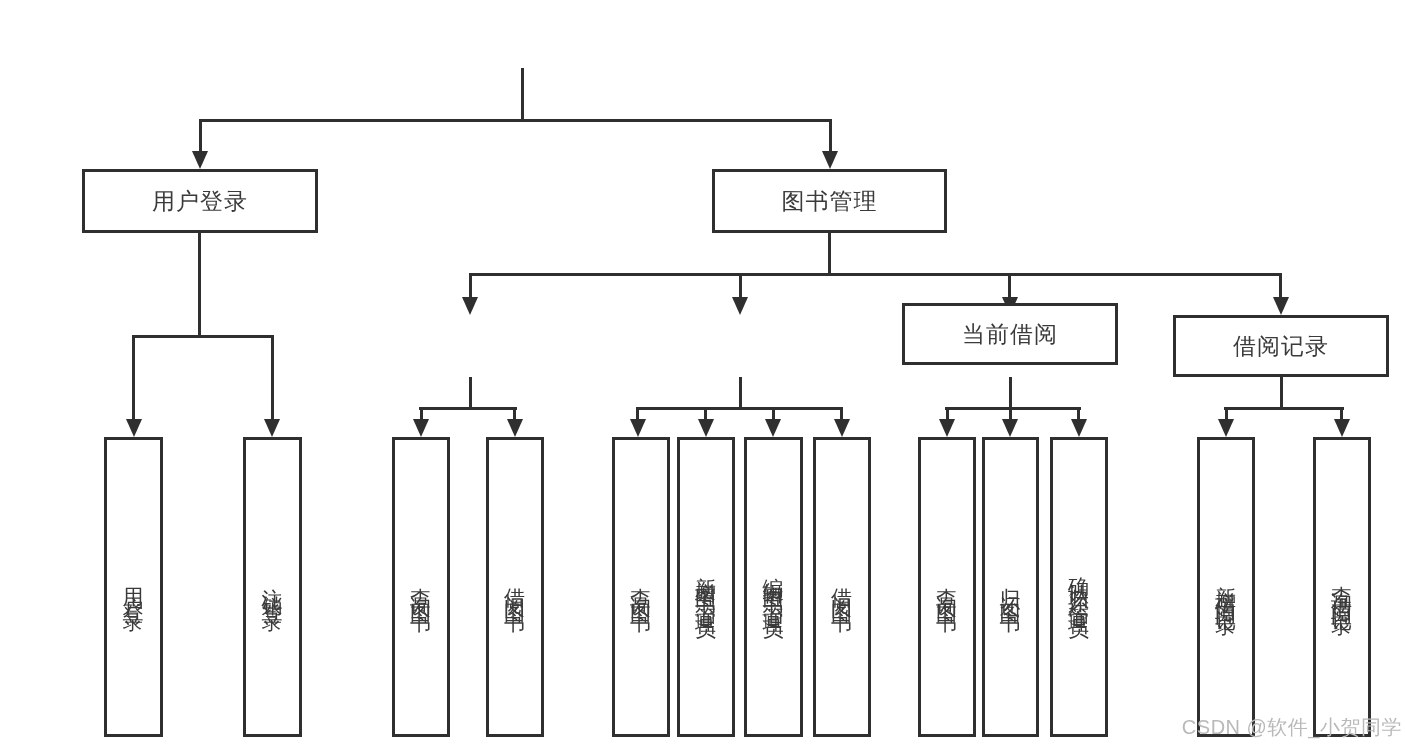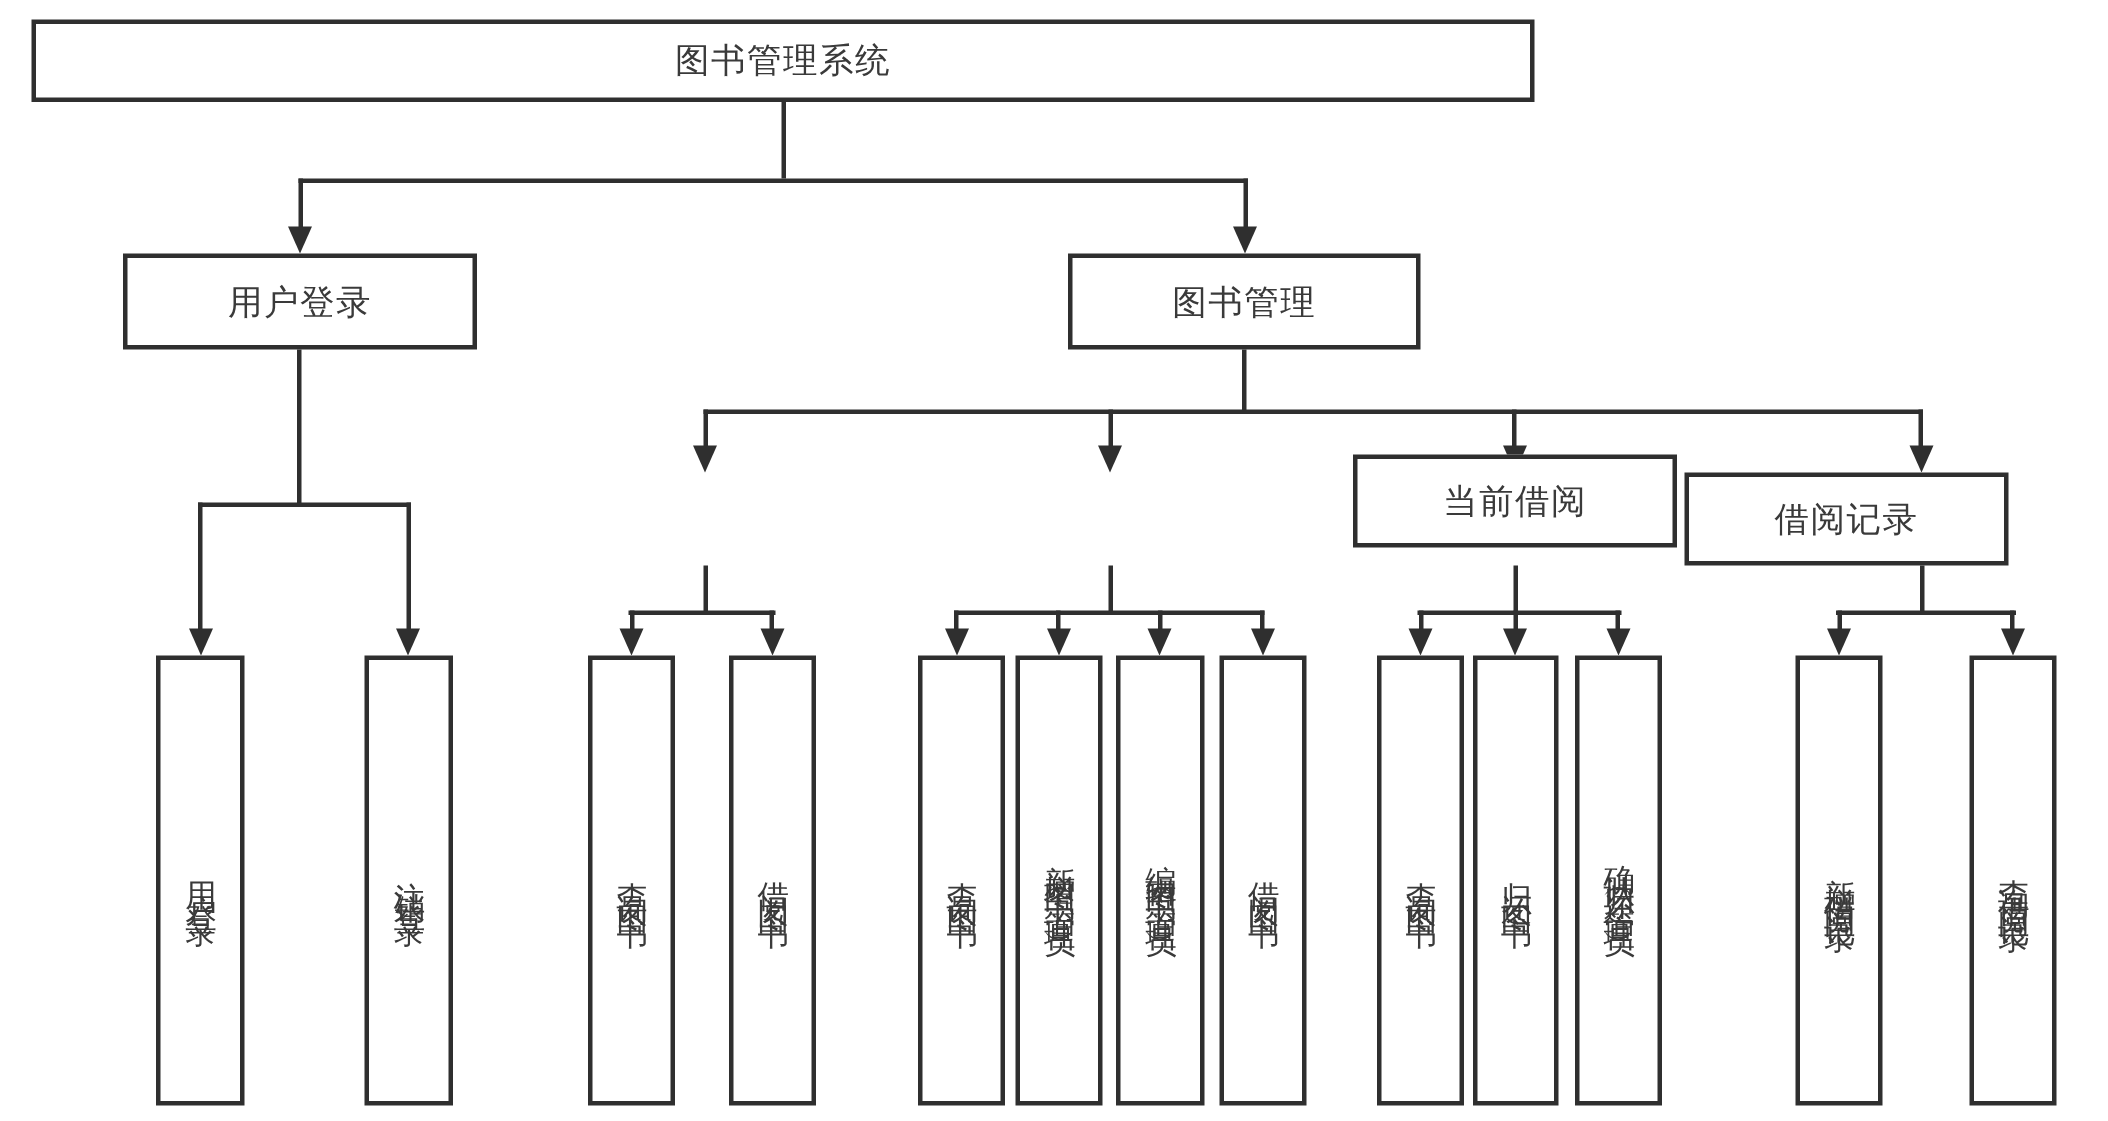--- a/index.html
+++ b/index.html
@@ -28,21 +28,20 @@
   .watermark{
     position:absolute;top:714px;right:3px;z-index:5;
     font-size:20px;color:#b9b9b9;letter-spacing:0.5px;
   }
 </style>
 </head>
 <body>
 
 <div class="stage">
 
-  <div class="box hbox" style="left:21px;top:13px;width:1002px;height:55px">图书管理系统</div>
 
   <div class="line" style="left:521px;top:68px;width:3px;height:51px"></div>
   <div class="line" style="left:199px;top:119px;width:633px;height:3px"></div>
   <div class="line" style="left:199px;top:119px;width:3px;height:33px"></div>
   <div class="arrow" style="left:192px;top:151px"></div>
   <div class="line" style="left:829px;top:119px;width:3px;height:33px"></div>
   <div class="arrow" style="left:822px;top:151px"></div>
 
   <div class="box hbox" style="left:82px;top:169px;width:236px;height:64px">用户登录</div>
   <div class="box hbox" style="left:712px;top:169px;width:235px;height:64px">图书管理</div>
@@ -59,21 +58,21 @@
   <div class="line" style="left:469px;top:273px;width:3px;height:26px"></div>
   <div class="arrow" style="left:462px;top:297px"></div>
   <div class="line" style="left:739px;top:273px;width:3px;height:26px"></div>
   <div class="arrow" style="left:732px;top:297px"></div>
   <div class="line" style="left:1008px;top:273px;width:3px;height:26px"></div>
   <div class="arrow" style="left:1002px;top:297px"></div>
   <div class="line" style="left:1279px;top:273px;width:3px;height:26px"></div>
   <div class="arrow" style="left:1273px;top:297px"></div>
 
   <div class="box hbox" style="left:902px;top:303px;width:216px;height:62px">当前借阅</div>
-  <div class="box hbox" style="left:1123px;top:315px;width:216px;height:62px">借阅记录</div>
+  <div class="box hbox" style="left:1173px;top:315px;width:216px;height:62px">借阅记录</div>
 
   <div class="line" style="left:469px;top:377px;width:3px;height:33px"></div>
   <div class="line" style="left:419px;top:407px;width:98px;height:3px"></div>
   <div class="line" style="left:420px;top:407px;width:3px;height:14px"></div>
   <div class="arrow" style="left:413px;top:419px"></div>
   <div class="line" style="left:513px;top:407px;width:3px;height:14px"></div>
   <div class="arrow" style="left:507px;top:419px"></div>
 
   <div class="line" style="left:739px;top:377px;width:3px;height:33px"></div>
   <div class="line" style="left:636px;top:407px;width:207px;height:3px"></div>
@@ -113,14 +112,15 @@
   <div class="box vbox tight" style="left:744px;top:437px;width:59px;height:300px">编辑图书（管理员）</div>
   <div class="box vbox" style="left:813px;top:437px;width:58px;height:300px">借阅图书</div>
 
   <div class="box vbox" style="left:918px;top:437px;width:58px;height:300px">查询图书</div>
   <div class="box vbox" style="left:982px;top:437px;width:57px;height:300px">归还图书</div>
   <div class="box vbox tight" style="left:1050px;top:437px;width:58px;height:300px">确认归还（管理员）</div>
 
   <div class="box vbox tight" style="left:1197px;top:437px;width:58px;height:300px">新增借阅记录</div>
   <div class="box vbox tight" style="left:1313px;top:437px;width:58px;height:300px">查询借阅记录</div>
 
+  <div class="watermark">CSDN @软件_小贺同学</div>
 
 </div>
 
 </body></html>

